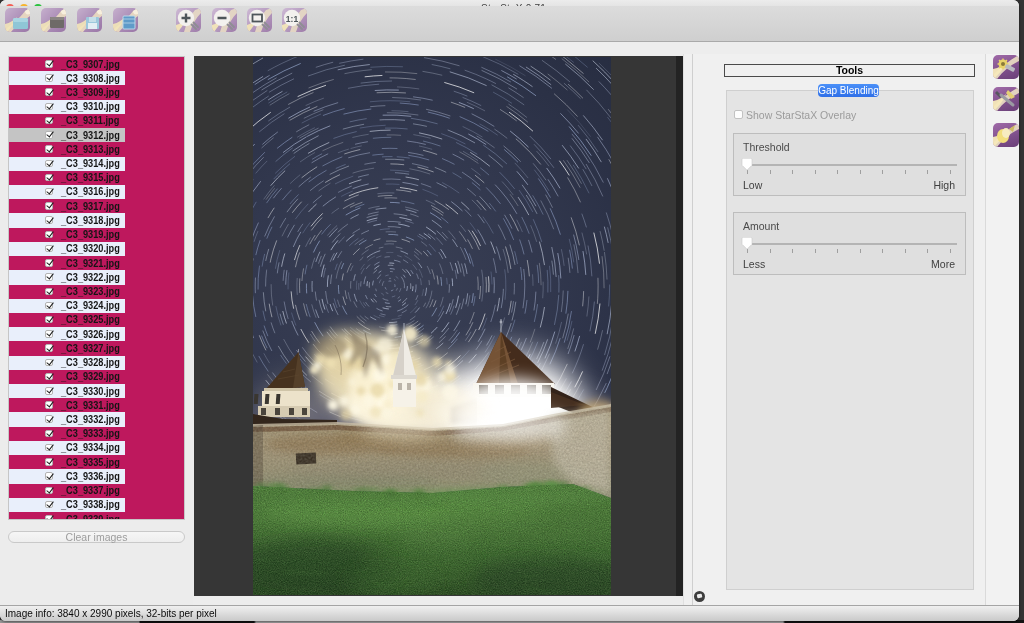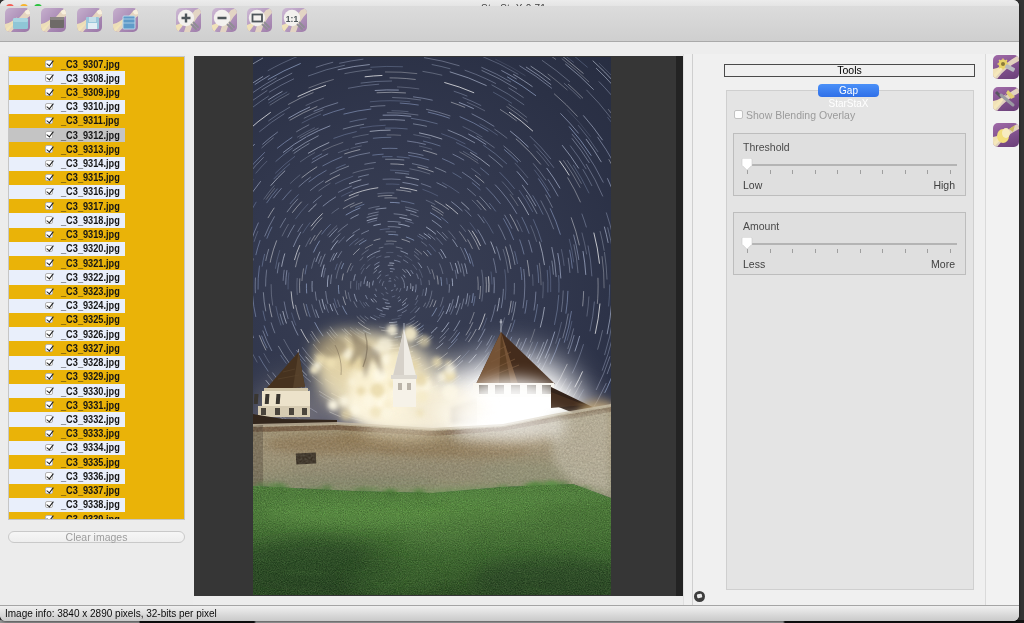--- a/index.html
+++ b/index.html
@@ -6,21 +6,21 @@
 .abs{position:absolute}
 #stage{position:relative;width:1024px;height:623px}
 
 #win{left:0;top:0;width:1019px;height:621px;border-radius:6px;overflow:hidden;background:#ededed;box-shadow:0 1px 3px rgba(0,0,0,.5)}
 #titlebar{left:0;top:0;width:1019px;height:16px;background:linear-gradient(#ececec,#d9d9d9);border-bottom:1px solid #c8c8c8}
 #title{left:4px;top:3px;width:1019px;text-align:center;font-size:10px;color:#3d3d3d;letter-spacing:.2px}
 .tl{top:4px;width:8px;height:8px;border-radius:50%}
 #toolbar{left:0;top:6px;width:1019px;height:36px;background:linear-gradient(#dcdcdc,#cfcfcf);border-bottom:1px solid #a9a9a9}
 
 #leftpanel{left:0;top:54px;width:193px;height:551px;background:#ececec}
-#filelist{left:8px;top:56px;width:177px;height:464px;background:#eab308;border:1px solid #c6c6c6;overflow:hidden}
+#filelist{left:8px;top:56px;width:177px;height:464px;background:#be185d;border:1px solid #c6c6c6;overflow:hidden}
 .row{position:relative;width:116px;height:14.22px;font-size:11px;color:#151515;white-space:nowrap}
 .row.alt{background:#e9effb}
 .row.sel{background:#c4c4c4}
 .cb{position:absolute;left:36px;top:3px;width:7.5px;height:7.5px;background:#fff;border:1px solid #b3b3b3;border-radius:2px}
 .cb:after{content:"";position:absolute;left:1.6px;top:-1.8px;width:3.2px;height:6.2px;border:solid #1a1a1a;border-width:0 1.5px 1.5px 0;transform:rotate(38deg)}
 .fn{position:absolute;left:52px;top:1.5px;font-weight:700;font-size:10px;transform:scale(.92,1);transform-origin:0 0}
 #clearbtn{left:8px;top:531px;width:177px;height:12px;background:linear-gradient(#f6f6f6,#eee);border:1px solid #c9c9c9;border-radius:6px;text-align:center;font-size:10.5px;color:#9d9d9d;line-height:11px}
 #proggroup{left:8px;top:552px;width:177px;height:39px;background:#e9e9e9;border:1px solid #c9c9c9}
 #progtitle{left:0;top:5px;width:175px;text-align:center;font-size:10px;font-weight:700;color:#111}
 #progtrack{left:7px;top:25px;width:142px;height:4px;background:#c8c8c8;border-radius:2px}
@@ -31,21 +31,21 @@
 #canvscroll{left:482px;top:0;width:7px;height:540px;background:#232323}
 
 #photo{left:59px;top:1px;width:358px;height:538px;overflow:hidden}
 
 #split{left:683px;top:54px;width:27px;height:551px;background:#f0f0f0;border-left:1px solid #e0e0e0}
 #splitline{left:8px;top:0;width:1px;height:551px;background:#cfcfcf}
 #roundicon{left:10px;top:537px;width:11px;height:11px;border-radius:50%;background:#3d3d3d}
 #roundicon:after{content:"";position:absolute;left:2.6px;top:3.4px;width:4.5px;height:3.5px;background:#ececec;border-radius:1px;transform:rotate(-12deg)}
 
 #rightpanel{left:710px;top:54px;width:275px;height:551px;background:#f0f0f0}
-#toolsbox{left:14px;top:10px;width:251px;height:13px;border:1px solid #4a4a4a;background:#f0f0f0;text-align:center;font-size:10.5px;font-weight:400;color:#000;line-height:11.5px}
+#toolsbox{left:14px;top:10px;width:251px;height:13px;border:1px solid #4a4a4a;background:#f0f0f0;text-align:center;font-size:10.5px;font-weight:700;color:#000;line-height:11.5px}
 #toolinner{left:16px;top:36px;width:248px;height:500px;background:#e4e4e4;border:1px solid #cfcfcf}
 #gapbtn{left:108px;top:30px;width:61px;height:13px;background:linear-gradient(#4a90f8,#2f6fe8);border-radius:4px;text-align:center;font-size:10px;color:#fff;line-height:13px;z-index:3}
 #stocb{left:24px;top:55.5px;width:9px;height:9px;background:#fdfdfd;border:1px solid #c2c2c2;border-radius:2px}
 #stolabel{left:36px;top:55px;font-size:10.5px;color:#9b9b9b}
 .group{position:absolute;left:23px;width:233px;height:63px;background:#dfdfdf;border:1px solid #bdbdbd}
 #g1{top:79px}
 #g2{top:158px}
 .glabel{position:absolute;left:9px;top:7px;font-size:10.5px;color:#4a4a4a}
 .gtrack{position:absolute;left:10px;top:30px;width:213px;height:1.5px;background:#b4b4b4}
 .gknob{position:absolute;left:7px;top:23px;width:12px;height:13px}
@@ -713,23 +713,23 @@
             </g>
 </svg></div>
     </div>
     <div id="split" class="abs">
         <div id="splitline" class="abs"></div>
         <div id="roundicon" class="abs"></div>
       </div>
     <div id="rightpanel" class="abs">
       <div id="toolsbox" class="abs">Tools</div>
       <div id="toolinner" class="abs"></div>
-      <div id="gapbtn" class="abs">Gap StarStaX</div>
+      <div id="gapbtn" class="abs">Gap Blending</div>
       <div id="stocb" class="abs"></div>
-      <div id="stolabel" class="abs">Show Blending Overlay</div>
+      <div id="stolabel" class="abs">Show StarStaX Overlay</div>
       <div class="group" id="g1">
         <div class="glabel">Threshold</div>
         <div class="gtrack"></div>
         <div class="gticks">
             <i style="position:absolute;left:13.0px;top:0;width:1px;height:3.5px;background:#9f9f9f"></i>
             <i style="position:absolute;left:35.5px;top:0;width:1px;height:3.5px;background:#9f9f9f"></i>
             <i style="position:absolute;left:58.0px;top:0;width:1px;height:3.5px;background:#9f9f9f"></i>
             <i style="position:absolute;left:80.5px;top:0;width:1px;height:3.5px;background:#9f9f9f"></i>
             <i style="position:absolute;left:103.0px;top:0;width:1px;height:3.5px;background:#9f9f9f"></i>
             <i style="position:absolute;left:125.5px;top:0;width:1px;height:3.5px;background:#9f9f9f"></i>
@@ -786,15 +786,15 @@
           </svg></div>
         <div class="ticon" style="left:7px;top:69px;width:26px;height:24px;background:linear-gradient(160deg,#a06aa8,#7d4f8a 60%,#6a3f78)">
 <svg width="26" height="24" viewBox="0 0 26 24">
 <path d="M26 0 L26 6 C18 10 10 16 4 24 L0 24 L0 20 C8 12 17 5 26 0 Z" fill="#e9dcc2" opacity="0.92"></path>
 <path d="M0 14 C6 13 10 10 13 7 C11 13 6 19 1 24 L0 24 Z" fill="#f5e9ba" opacity="0.95"></path>
 <ellipse cx="10" cy="13" rx="6" ry="7" fill="#f2de7c"></ellipse>
             <ellipse cx="13" cy="10" rx="4" ry="5" fill="#f7ecc0"></ellipse>
             <path d="M16 6 L22 2 L20 9 Z" fill="#cdb963"></path>
           </svg></div>
       </div>
-    <div id="statusbar" class="abs">Image info: 3840 x 2890 pixels, 32-bits per pixel</div>
+    <div id="statusbar" class="abs">Image info: 3840 x 2990 pixels, 32-bits per pixel</div>
   </div>
 </div>
 
 </body></html>

